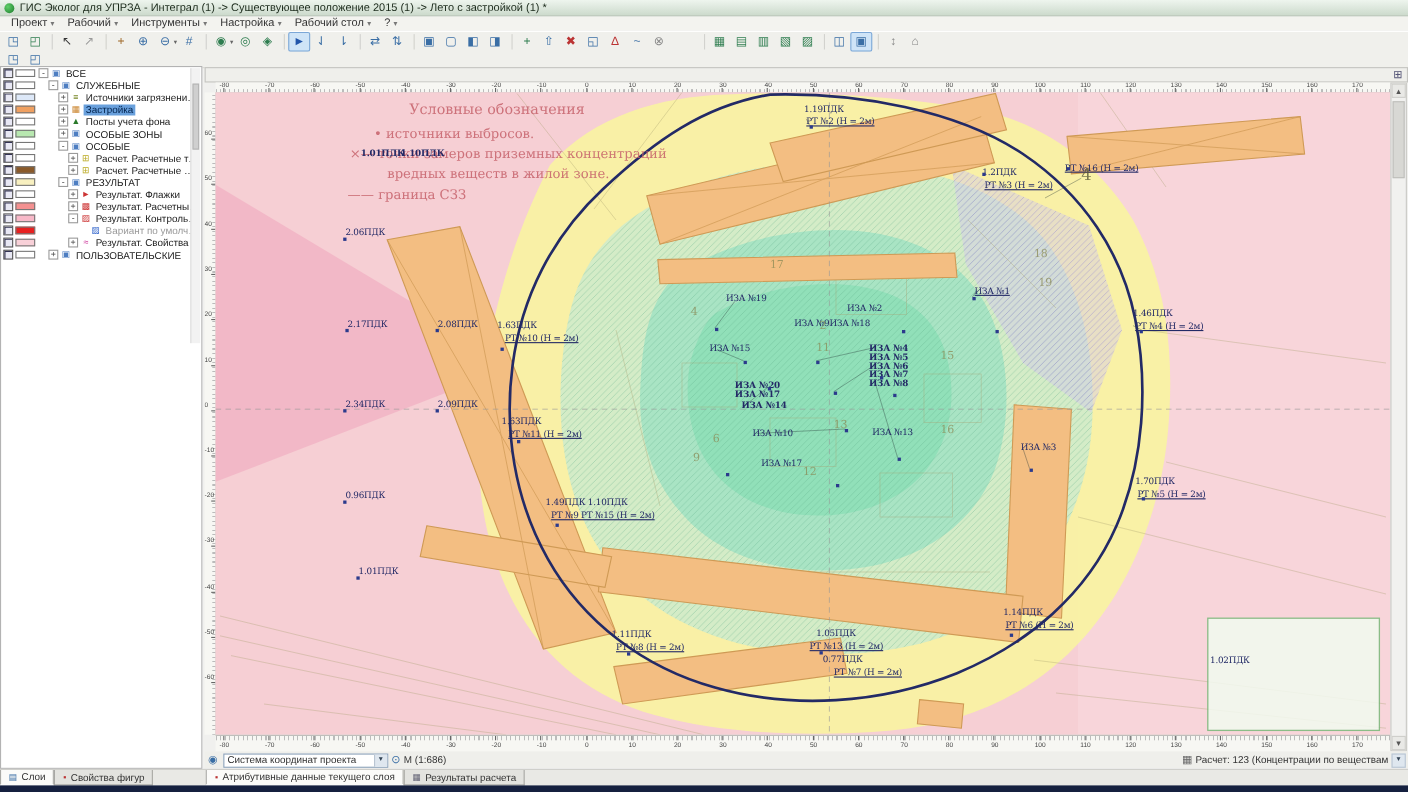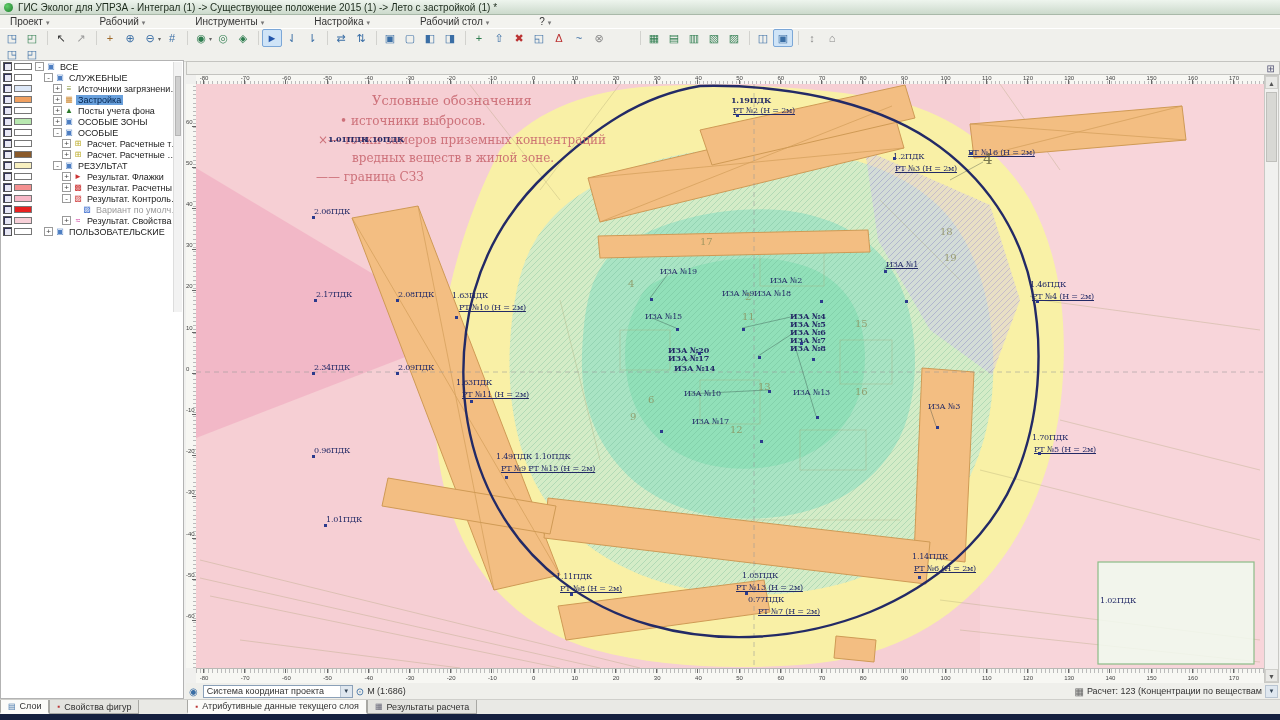--- a/index.html
+++ b/index.html
@@ -4,21 +4,21 @@
 <style>
   html,body{margin:0;padding:0;}
   body{width:1280px;height:720px;overflow:hidden;position:relative;
        font-family:"Liberation Sans",sans-serif;background:#f0f0ee;font-size:10px;color:#222;}
   
   .titlebar{position:absolute;left:0;top:0;width:1280px;height:15px;
     background:linear-gradient(#eef5ee,#ccdacc);border-bottom:1px solid #a9b9a9;
     display:flex;align-items:center;padding-left:4px;box-sizing:border-box;font-size:10px;color:#1c2b1c;}
   .app-dot{width:9px;height:9px;border-radius:50%;background:radial-gradient(circle at 35% 35%,#5fd06a,#1d7a2c);margin-right:5px;flex:none;}
   .menubar{position:absolute;left:0;top:15px;width:1280px;height:13px;background:#f3f3ef;
-    display:flex;align-items:center;padding-left:4px;box-sizing:border-box;gap:38px;}
+    display:flex;align-items:center;padding-left:4px;box-sizing:border-box;}
   .menu-item{padding:0 6px;font-size:10px;color:#333;}
   .menu-item::after{content:"▾";font-size:7px;color:#777;margin-left:3px;}
   .toolbar{position:absolute;left:0;width:1280px;background:#f0f0ec;display:flex;align-items:center;padding-left:2px;box-sizing:border-box;}
   #toolbar1{top:28px;height:19px;border-top:1px solid #fff;}
   #toolbar2{top:47px;height:15px;border-bottom:1px solid #d7d7d3;}
   .tgroup{display:flex;align-items:center;margin-right:2px;}
   .tsep{width:1px;height:14px;background:#d2d2ce;margin:0 3px;}
   .tgap{width:26px;}
   .tbtn{width:18px;height:16px;display:flex;align-items:center;justify-content:center;
     font-size:11px;line-height:16px;border:1px solid transparent;border-radius:2px;}
@@ -514,21 +514,21 @@
       <rect x="1098" y="562" width="156" height="102" fill="#f2fbf0" opacity="0.85" stroke="#79b879" stroke-width="1.2"></rect>
     </svg>
     <div id="legend">
         <div class="legend-t" style="left: 372px; top: 93px; font-size: 13px;">Условные обозначения</div>
         <div class="legend-t" style="left: 340px; top: 114px; font-size: 12px;">•  источники выбросов.</div>
         <div class="legend-t" style="left: 318px; top: 133px; font-size: 12px;">×—  точки замеров приземных концентраций</div>
         <div class="legend-t" style="left: 352px; top: 151px; font-size: 12px;">вредных веществ  в жилой зоне.</div>
         <div class="legend-t" style="left: 316px; top: 170px; font-size: 12px;">——  граница СЗЗ</div>
       </div>
     <div id="labels">
-        <div class="lbl" style="left: 731px; top: 96px; font-weight: bold;">1.19ПДК</div>
+        <div class="lbl" style="left: 731px; top: 96px;">1.19ПДК</div>
         <div class="lbl u" style="left: 733px; top: 107px;">РТ №2 (Н = 2м)</div>
         <div class="lbl" style="left: 893px; top: 153px;">1.2ПДК</div>
         <div class="lbl u" style="left: 895px; top: 165px;">РТ №3 (Н = 2м)</div>
         <div class="lbl u" style="left: 968px; top: 149px;">РТ №16 (Н = 2м)</div>
         <div class="lbl" style="left: 1030px; top: 281px;">1.46ПДК</div>
         <div class="lbl u" style="left: 1032px; top: 293px;">РТ №4 (Н = 2м)</div>
         <div class="lbl" style="left: 1032px; top: 434px;">1.70ПДК</div>
         <div class="lbl u" style="left: 1034px; top: 446px;">РТ №5 (Н = 2м)</div>
         <div class="lbl" style="left: 314px; top: 208px;">2.06ПДК</div>
         <div class="lbl" style="left: 316px; top: 291px;">2.17ПДК</div>

